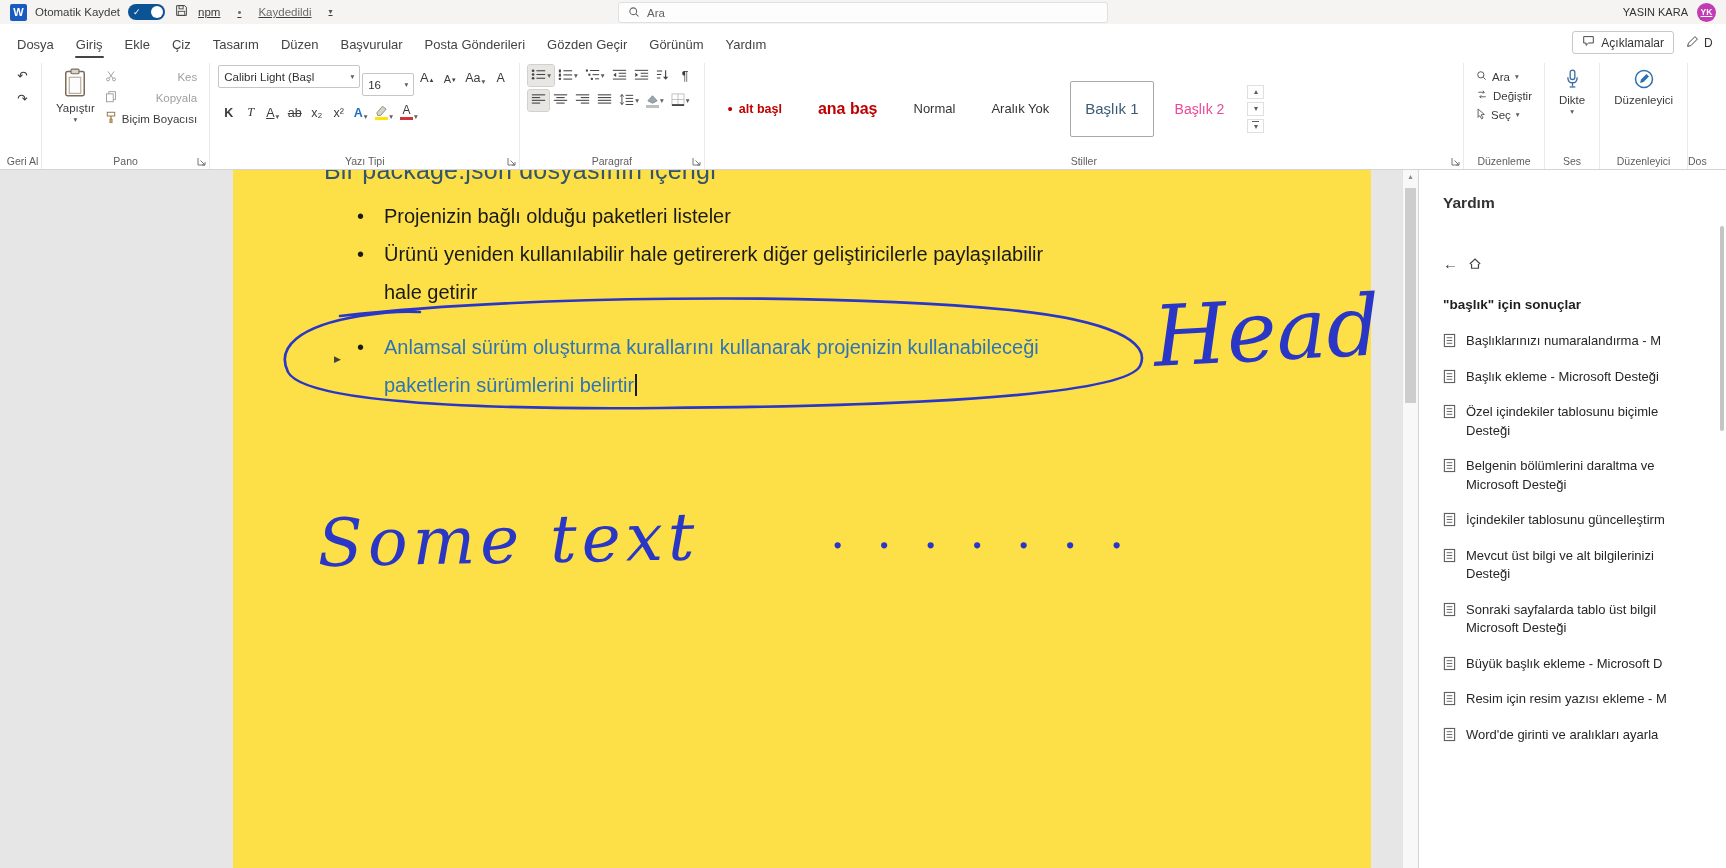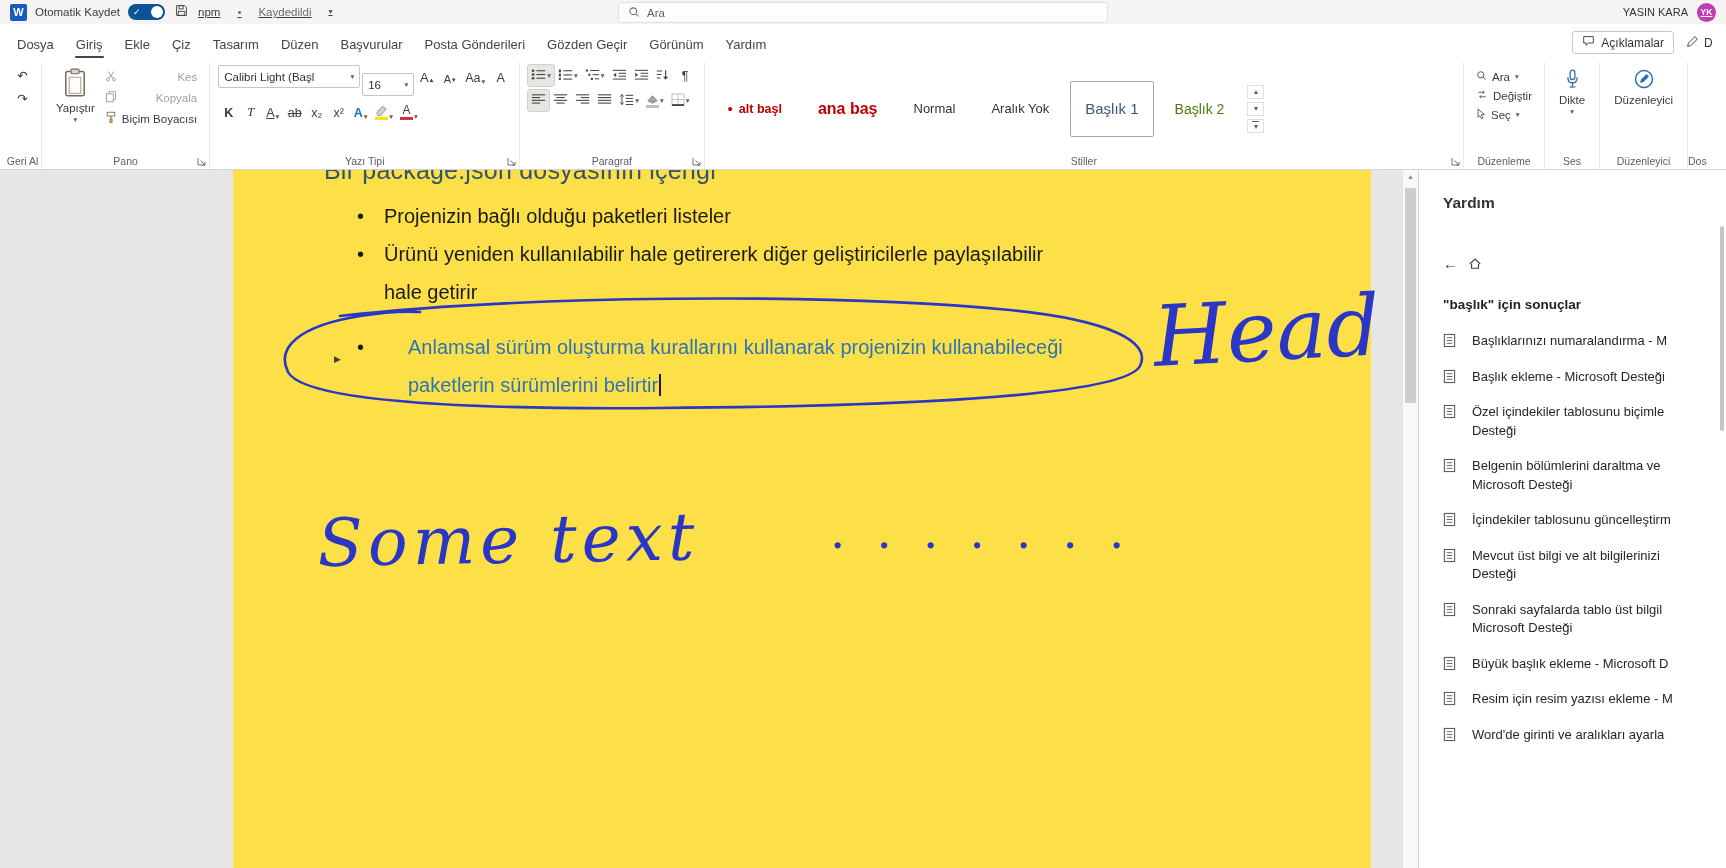--- a/index.html
+++ b/index.html
@@ -75,37 +75,37 @@
   .page{position:absolute;left:233px;top:0;width:1106px;height:100%;background:#fde047;padding-left:32px;}
   .ink{position:absolute;inset:0;pointer-events:none;}
   .clip-head{height:15px;overflow:hidden;padding-left:59px;}
   .clip-head span{display:block;font-size:25px;color:#33546d;margin-top:-14px;letter-spacing:.2px;white-space:nowrap;}
   .doc-li{position:relative;padding-left:119px;font-size:20px;line-height:38px;color:#1a1a1a;max-width:780px;}
   .doc-li.first{margin-top:12px;}
   .doc-li .txt{display:inline-block;max-width:660px;}
   .bdot{position:absolute;left:92px;top:0;font-size:20px;color:#1a1a1a;}
   .blue-item{margin-top:17px;position:relative;padding-left:119px;font-size:20px;line-height:38px;}
   .blue-item .txt{display:inline;max-width:700px;}
-  .blue-item .wrapbox{display:inline-block;max-width:700px;margin-left:24px;}
+  .blue-item .wrapbox{display:inline-block;max-width:700px;}
   .collapse{position:absolute;left:69px;top:12px;font-size:9px;color:#404040;cursor:pointer;}
   .caret{display:inline-block;width:1.5px;height:22px;background:#1a1a1a;vertical-align:-4px;margin-left:1px;}
 
   .vscroll{width:15px;background:#f8f8f8;border-left:1px solid #e3e3e3;position:relative;flex:0 0 auto;cursor:pointer;}
   .sarrow{position:absolute;top:2px;left:0;right:0;text-align:center;font-size:8px;color:#8a8a8a;}
   .sthumb{position:absolute;top:18px;left:2px;width:11px;height:215px;background:#cdcdcd;cursor:pointer;}
 
   
   .help{width:283px;flex:0 0 auto;background:#fff;border-left:1px solid #d6d6d6;position:relative;padding:24px 0 0 24px;font-size:13px;color:#262626;overflow:hidden;}
   .help-title{font-size:15.5px;font-weight:600;color:#333;}
   .help-nav{margin-top:44px;display:flex;align-items:center;gap:10px;}
   .hicon{font-size:15px;color:#404040;display:flex;align-items:center;cursor:pointer;line-height:1;}
   .help-search{flex:1;height:28px;border:1px solid #b5b5b5;border-right:none;display:flex;align-items:center;gap:7px;padding:0 9px;font-size:13px;color:#1f1f1f;cursor:text;}
   .help-header{margin-top:26px;font-weight:bold;font-size:13.5px;color:#1f1f1f;}
   .hlist{margin-top:20px;display:flex;flex-direction:column;gap:17px;}
-  .hresult{display:flex;gap:16px;align-items:flex-start;cursor:pointer;}
+  .hresult{display:flex;gap:10px;align-items:flex-start;cursor:pointer;}
   .dicon{flex:0 0 auto;margin-top:1px;display:flex;}
   .hlines{line-height:18.5px;white-space:nowrap;}
   .help-scroll{position:absolute;right:2px;top:56px;width:4px;height:205px;background:#c4c4c4;border-radius:2px;cursor:pointer;}
 </style>
 </head>
 <body>
 
 <div class="app">
 
   <div class="titlebar">
@@ -439,21 +439,21 @@
       <div class="stylecard">
         <span class="s-md" style="color: rgb(51, 51, 51);">Normal</span>
       </div>
       <div class="stylecard">
         <span class="s-md" style="color: rgb(51, 51, 51);">Aralık Yok</span>
       </div>
       <div class="stylecard selected">
         <span class="s-h1" style="color: rgb(59, 90, 117);">Başlık 1</span>
       </div>
       <div class="stylecard">
-        <span class="s-h2" style="color: #4d7c0f;">Başlık 2</span>
+        <span class="s-h2" style="color: #ec4899;">Başlık 2</span>
       </div>
       <div class="gallery-arrows">
         <button class="garrow">▴</button>
         <button class="garrow">▾</button>
         <button class="garrow">
             <span class="morebar"></span>
             <span>▾</span>
           </button>
       </div>
       <div class="glabel">Stiller</div>

